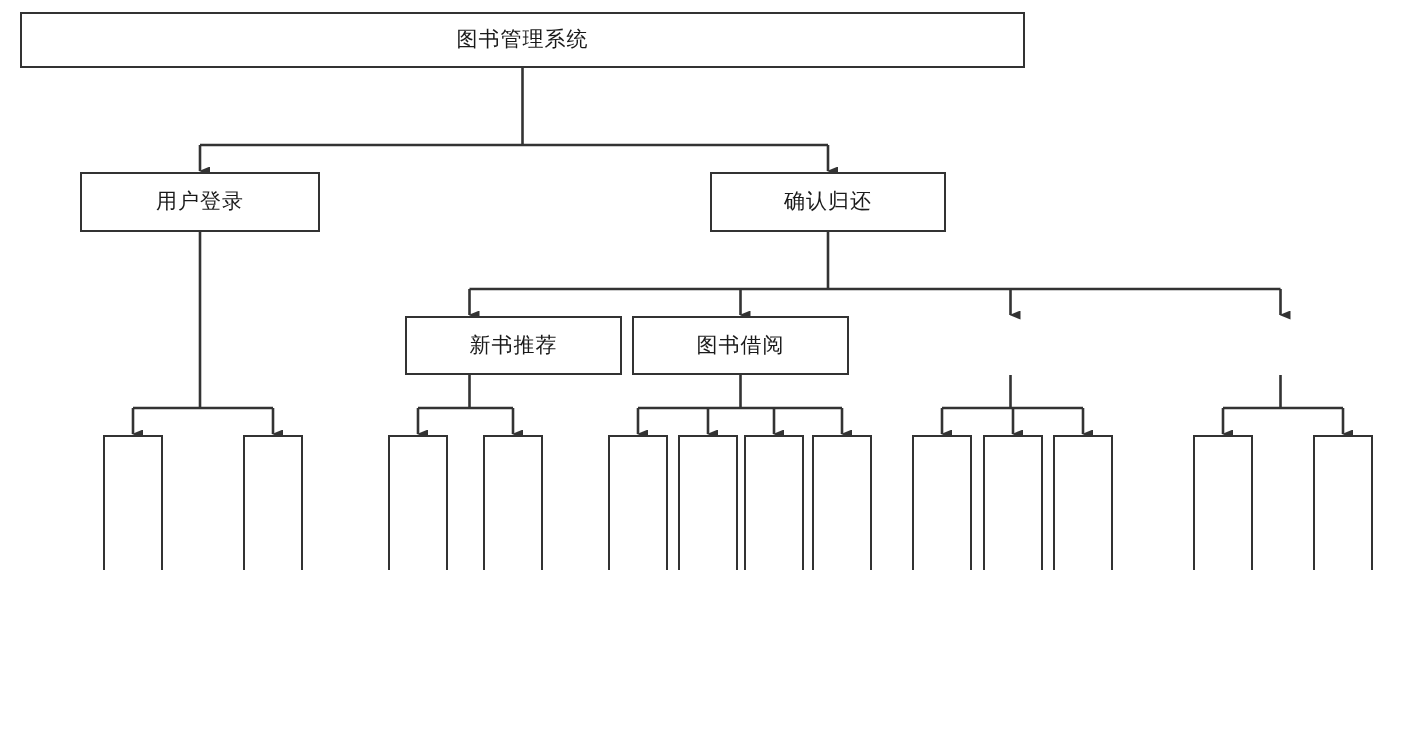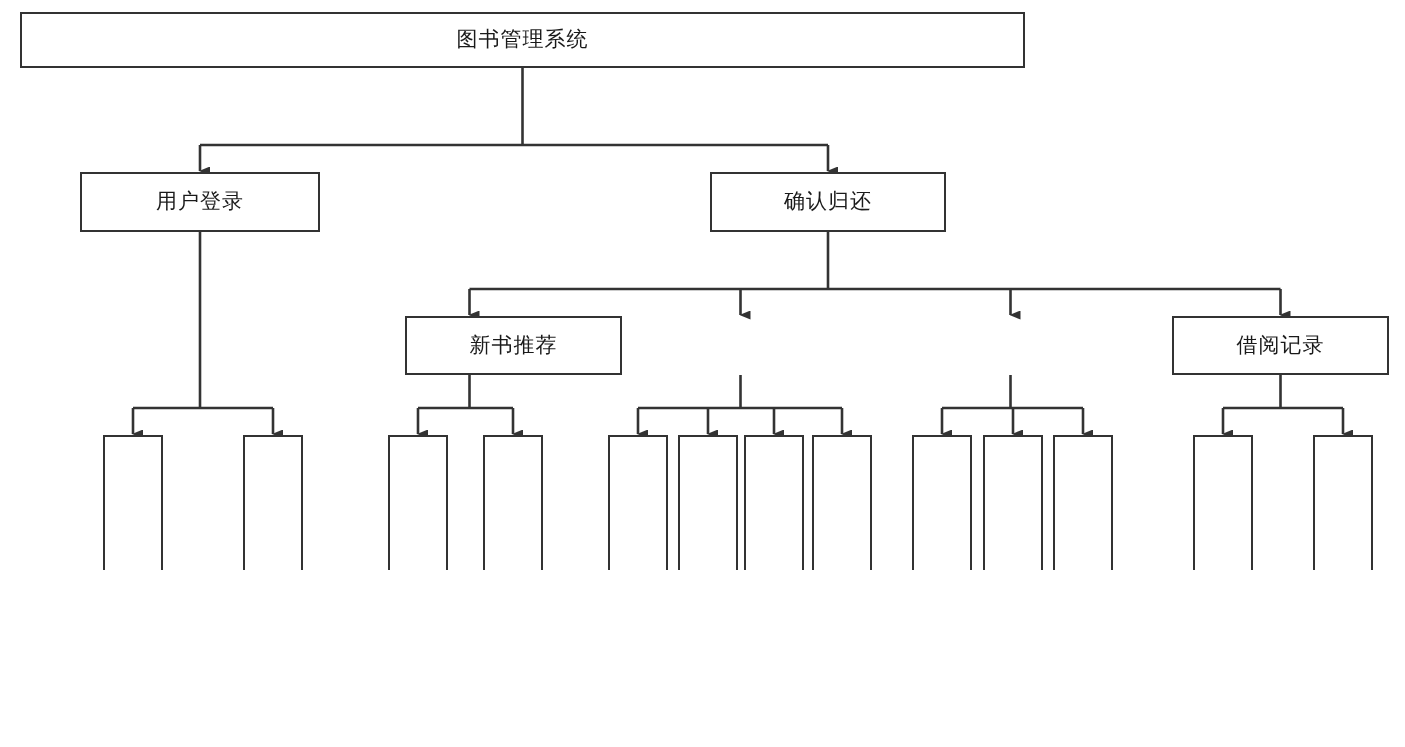--- a/index.html
+++ b/index.html
@@ -120,22 +120,22 @@
   <div class="node horizontal" style="left: 80px; top: 172px; width: 240px; height: 60px;">
     <span class="node-label">用户登录</span>
   </div>
   <div class="node horizontal" style="left: 710px; top: 172px; width: 236px; height: 60px;">
     <span class="node-label">确认归还</span>
   </div>
 
   <div class="node horizontal" style="left: 361px; top: 316px; width: 217px; height: 59px; margin-left: 44px;">
     <span class="node-label">新书推荐</span>
   </div>
-  <div class="node horizontal" style="left: 1172px; top: 316px; width: 217px; height: 59px;">
-    <span class="node-label">借阅记录</span>
+  <div class="node horizontal" style="left: 632px; top: 316px; width: 217px; height: 59px;">
+    <span class="node-label">图书借阅</span>
   </div>
 
   <div class="node vertical" style="left: 103px; top: 435px; width: 60px; height: 298px;">
     <span class="node-label">用户登录</span>
   </div>
   <div class="node vertical" style="left: 243px; top: 435px; width: 60px; height: 298px;">
     <span class="node-label">注销登录</span>
   </div>
 
   <div class="node vertical" style="left: 388px; top: 435px; width: 60px; height: 298px;">

